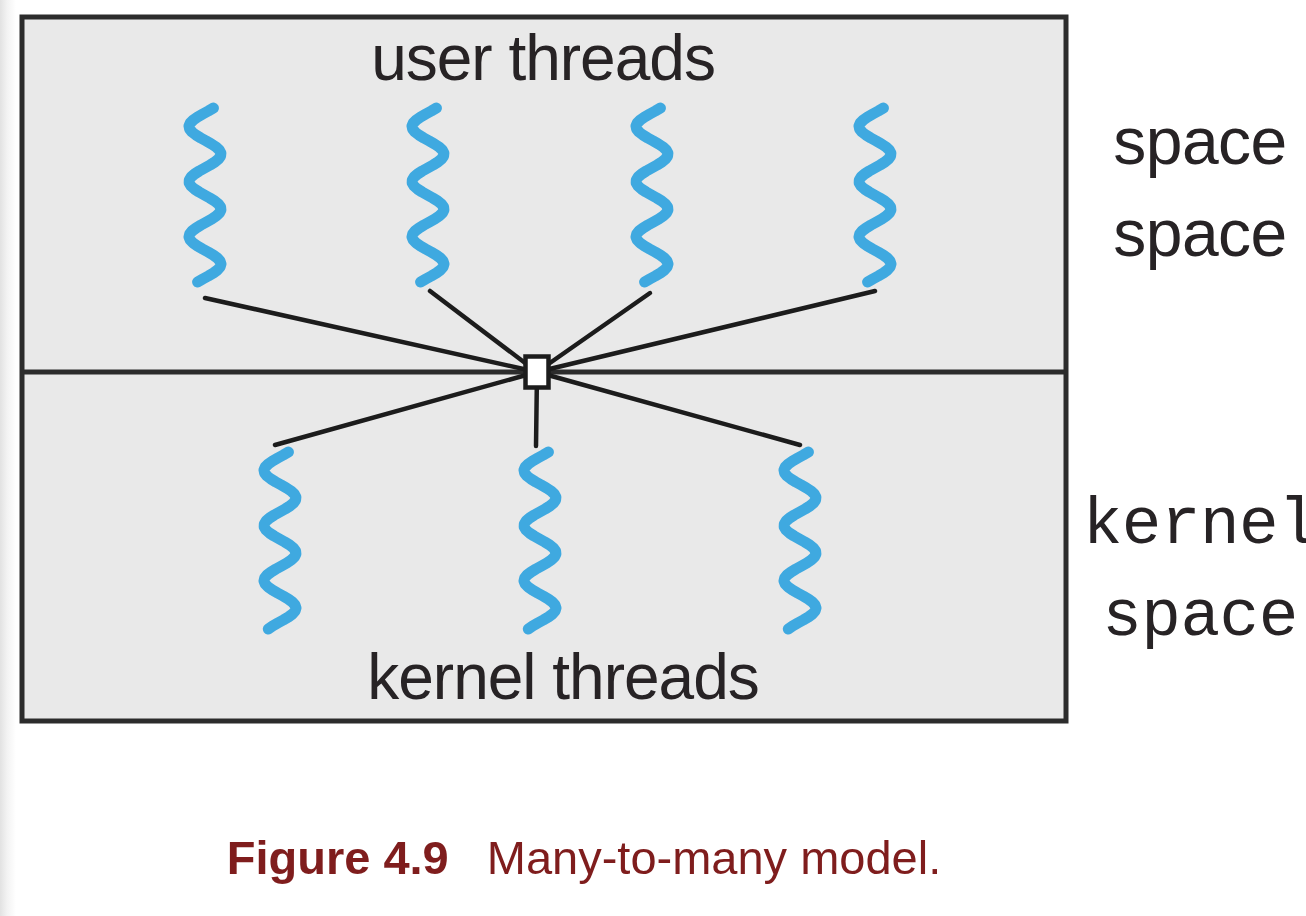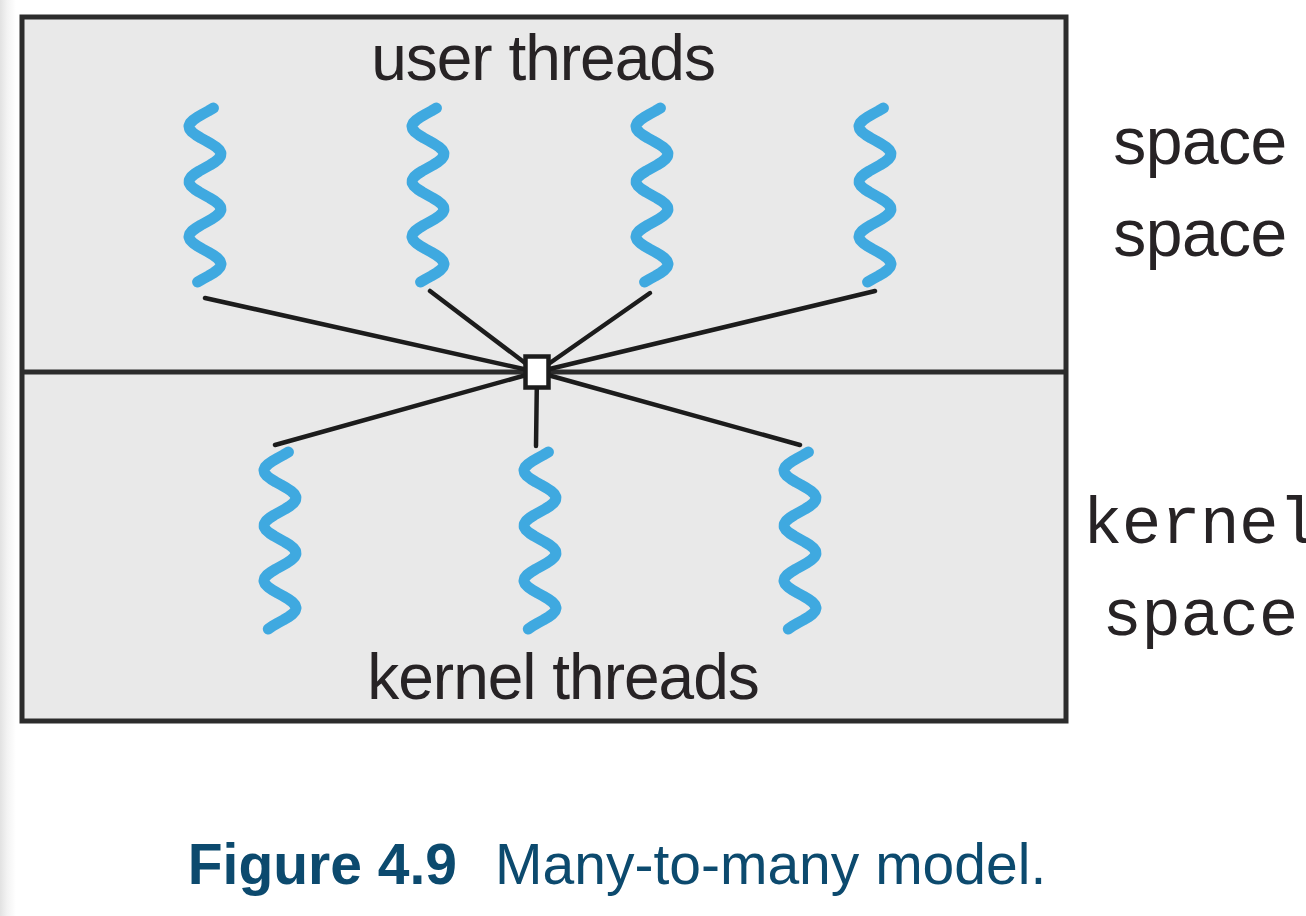--- a/index.html
+++ b/index.html
@@ -41,25 +41,25 @@
   }
   .side-label {
     font-size: 66px;
     line-height: 92px;
     text-align: center;
     letter-spacing: -0.5px;
   }
   .caption {
     position: absolute;
     top: 830px;
-    left: 617px;
+    left: 584px;
     transform: translateX(-50%);
-    font-size: 57px;
+    font-size: 47px;
     line-height: 1.2;
-    color: #0c4a6e;
+    color: #7f1d1d;
     white-space: nowrap;
   }
   .caption .fig-num {
     font-weight: bold;
     margin-right: 38px;
   }
 </style>
 </head>
 <body>
 

